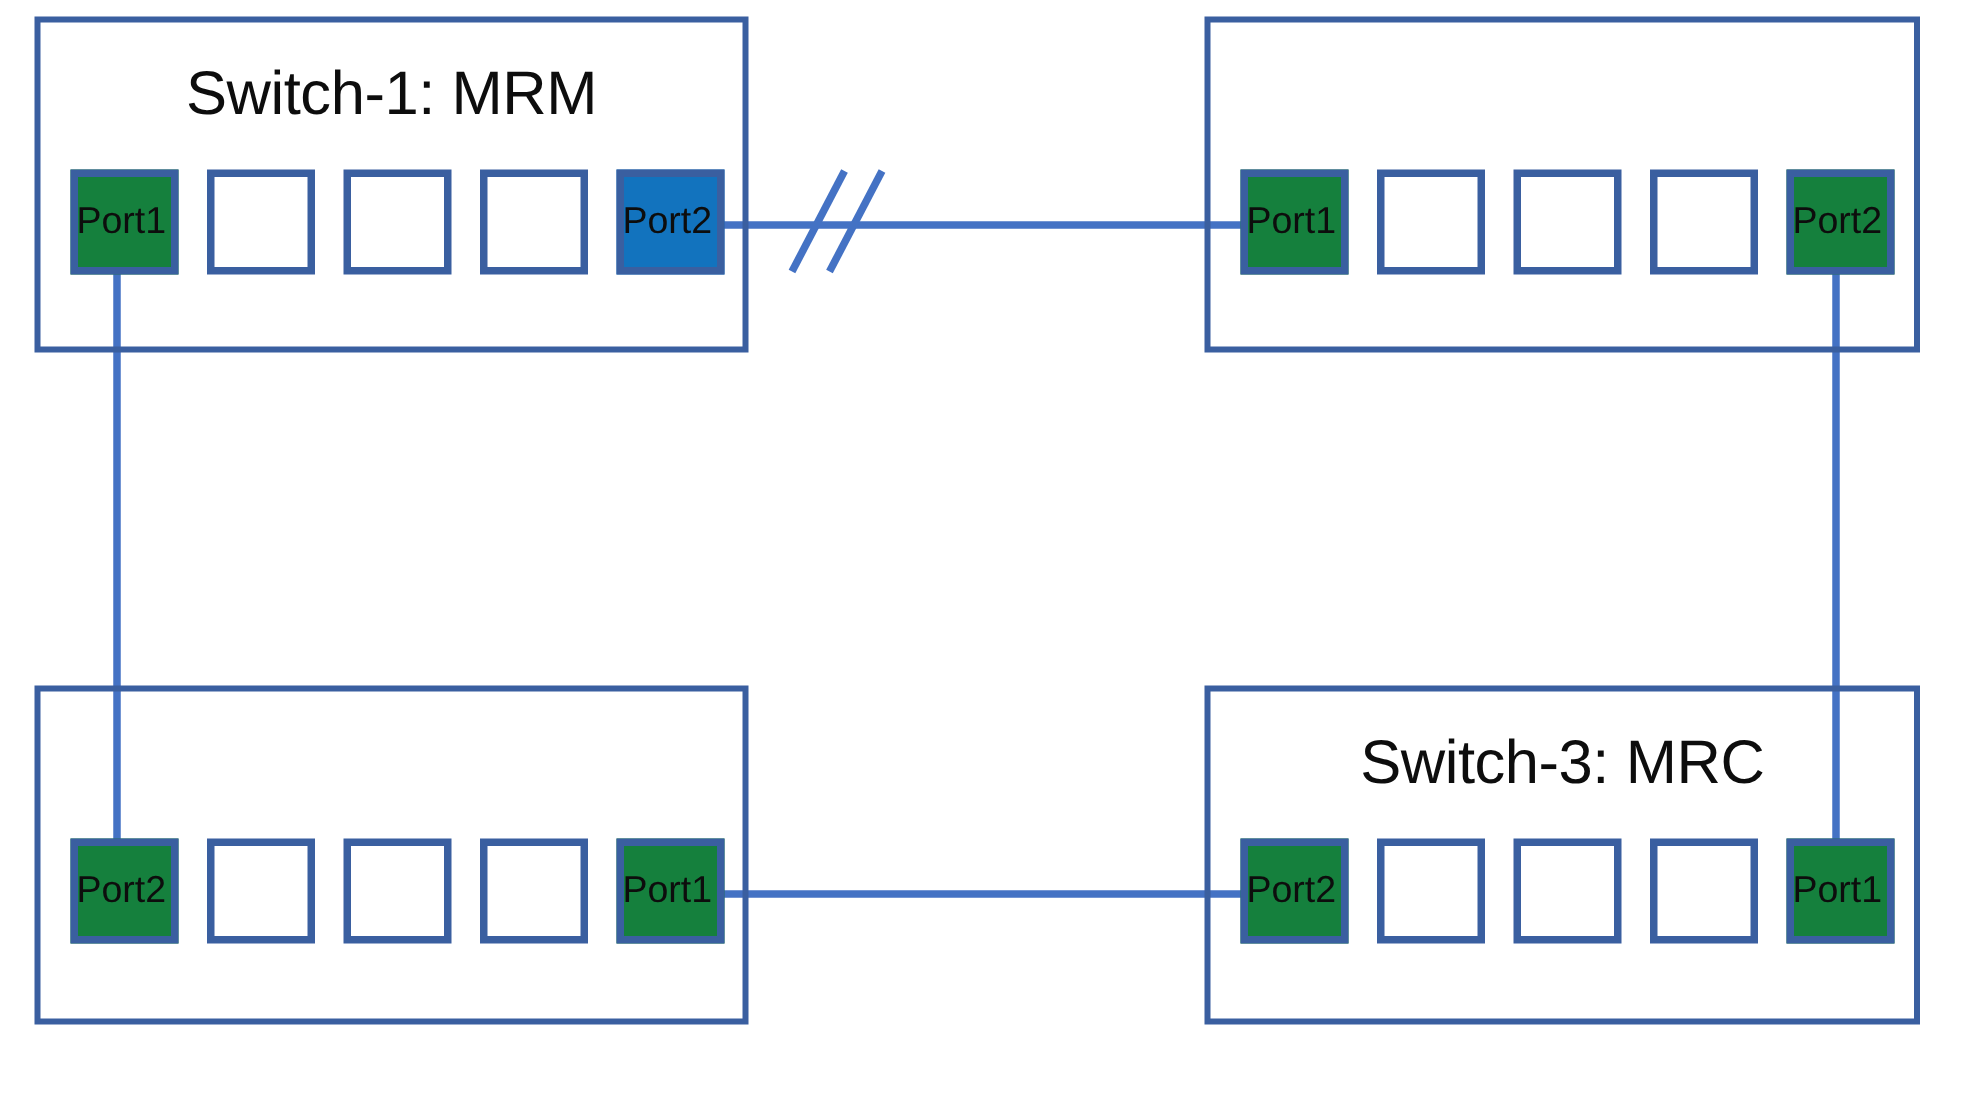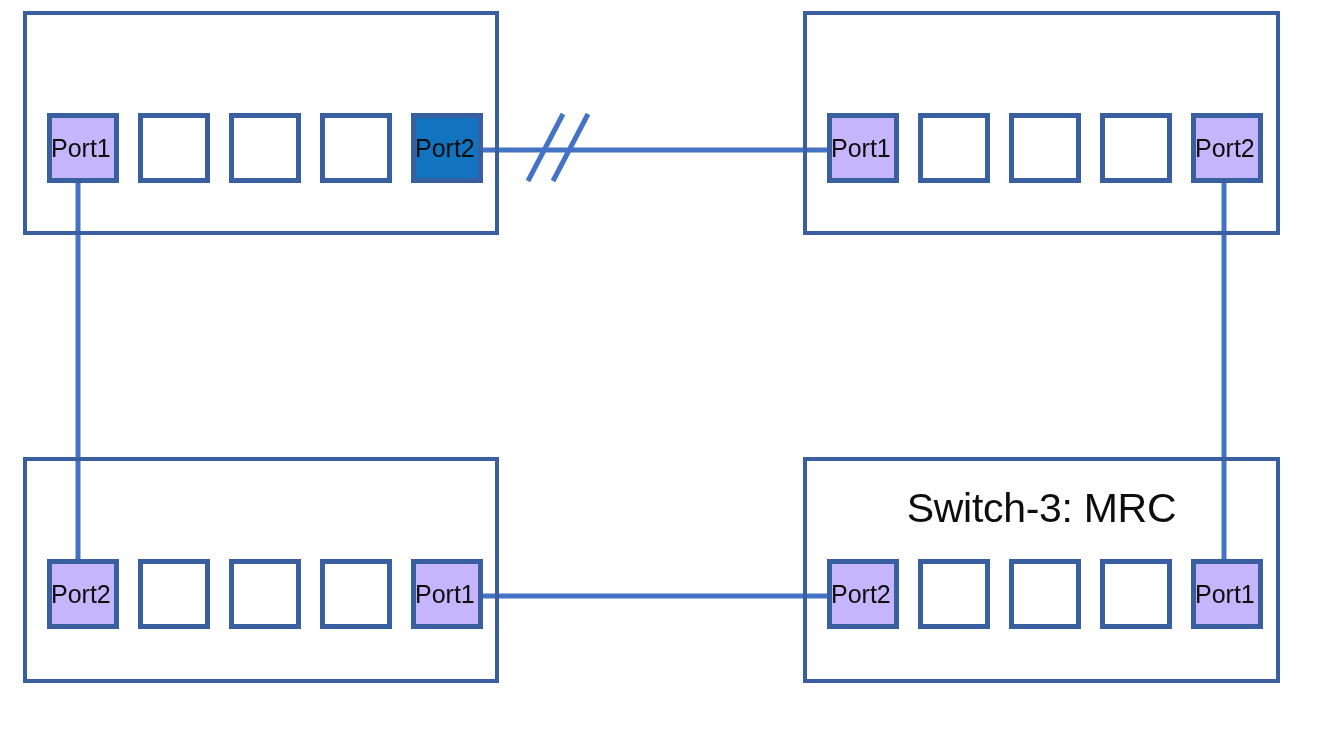--- a/index.html
+++ b/index.html
@@ -57,21 +57,21 @@
   }
   .port {
     box-sizing: border-box;
     width: 72px;
     height: 70px;
     border: 5px solid #3A5FA0;
     background: #ffffff;
     position: relative;
     display: block;
   }
-  .port.green  { background: #c4b5fd; padding-left: 12px; }
+  .port.green  { background: #15803d; padding-left: 12px; }
   .port.blue   { background: #1273BE; }
   .port-label {
     position: absolute;
     left: -2px;
     right: -6px;
     top: 50%;
     transform: translateY(-50%);
     text-align: left;
     padding-left: 1px;
     font-family: "Liberation Sans", sans-serif;
@@ -111,20 +111,21 @@
       <line x1="78" y1="150" x2="78" y2="565"></line>
     </g>
 
     <g stroke="#4472C4" stroke-width="5" fill="none" stroke-linecap="butt">
       <line x1="528" y1="181" x2="563" y2="114"></line>
       <line x1="553" y1="181" x2="588" y2="114"></line>
     </g>
   </svg>
 
   <div class="switch" style="left:23px; top:11px; width:476px; height:224px;">
+    <div class="switch-title">Switch-1: MRM</div>
     <div class="port-row">
       <div class="port green">
         <span class="port-label">Port1</span>
       </div>
       <div class="port">
         <span class="port-label"></span>
       </div>
       <div class="port">
         <span class="port-label"></span>
       </div>

